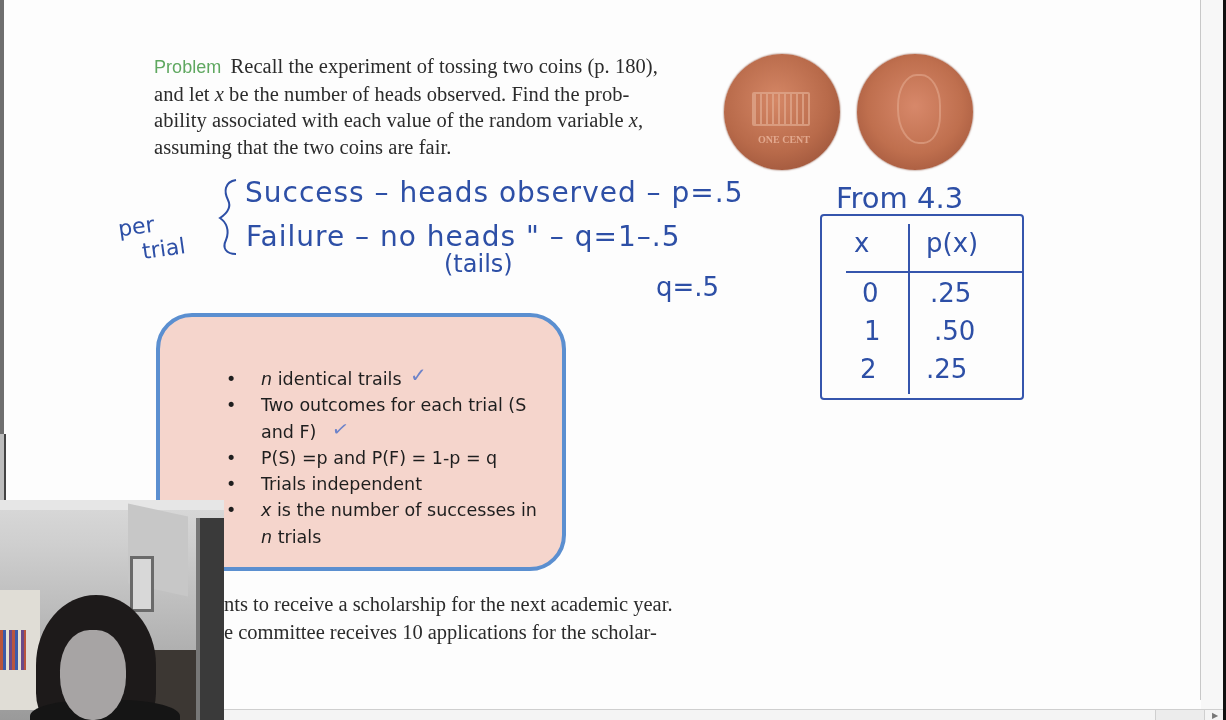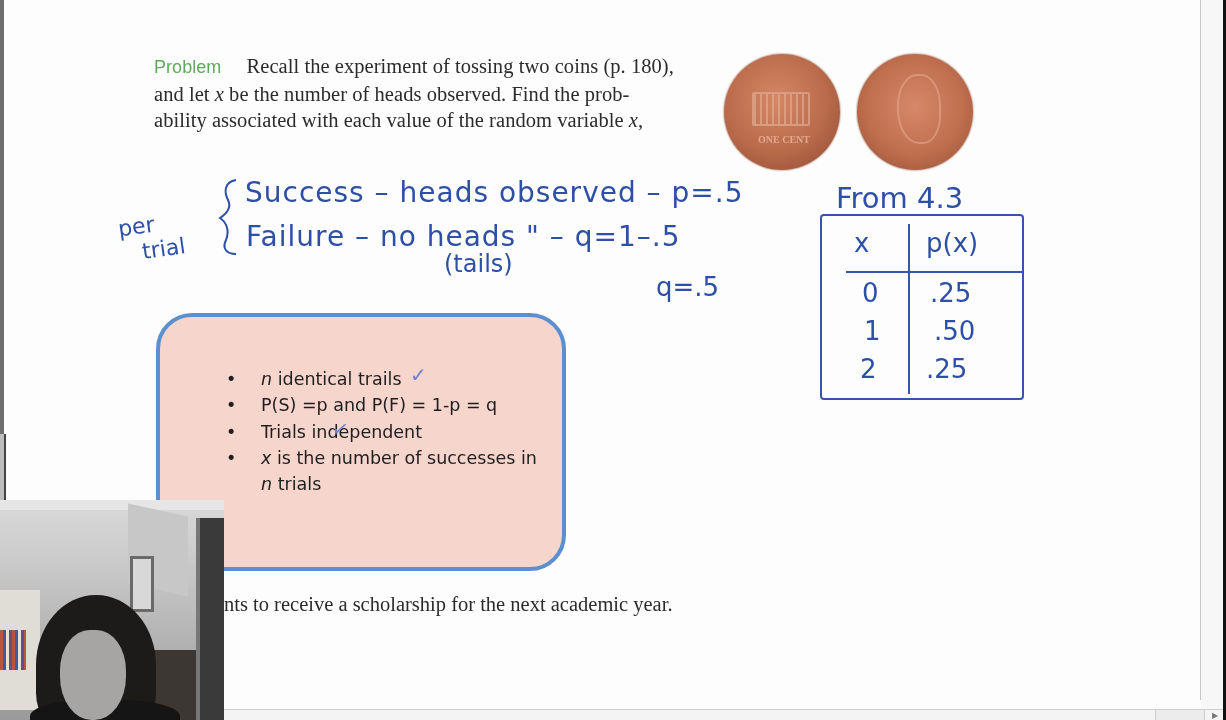--- a/index.html
+++ b/index.html
@@ -9,21 +9,21 @@
     .left-edge { position: absolute; left: 0; top: 0; width: 4px; height: 500px; background: #6f6f6f; }
     .left-edge-tab { position: absolute; left: 0; top: 434px; width: 6px; height: 66px; background: #bdbdbd; border-right: 2px solid #444; }
     .page-border { position: absolute; left: 1200px; top: 0; width: 1px; height: 700px; background: #c8c8c8; }
     .right-strip { position: absolute; left: 1201px; top: 0; width: 22px; height: 720px; background: #f7f7f7; }
     .right-black { position: absolute; left: 1223px; top: 0; width: 3px; height: 720px; background: #111; }
     .hscroll { position: absolute; left: 0; top: 709px; width: 1223px; height: 11px; background: #f4f4f4; border-top: 1px solid #cfcfcf; }
     .hscroll-thumb { position: absolute; left: 1155px; top: 710px; width: 50px; height: 10px; background: #ececec; border-left: 1px solid #cfcfcf; border-right: 1px solid #cfcfcf; }
     .hscroll-arrow { position: absolute; left: 1212px; top: 711px; font-size: 8px; color: #777; font-family: "DejaVu Sans", sans-serif; }
 
     .problem { position: absolute; left: 154px; top: 53px; width: 570px; font-size: 20.5px; line-height: 26.5px; color: #2b2b2b; letter-spacing: 0.05px; }
-    .problem .label { font-family: "Liberation Sans", sans-serif; color: #5fa860; font-size: 18px; margin-right: 20px; }
+    .problem .label { font-family: "Liberation Sans", sans-serif; color: #5fa860; font-size: 18px; margin-right: 4px; }
     .problem i { font-style: italic; }
 
     .coin { position: absolute; border-radius: 50%; }
     .coin-back { left: 724px; top: 54px; width: 116px; height: 116px;
       background: radial-gradient(circle at 45% 40%, #d58766 0%, #b86a4a 55%, #8f4a33 100%); box-shadow: 0 0 2px #7a3c27; }
     .coin-front { left: 857px; top: 54px; width: 116px; height: 116px;
       background: radial-gradient(circle at 50% 45%, #d7886a 0%, #bf6f4e 55%, #964d35 100%); box-shadow: 0 0 2px #7a3c27; }
     .memorial { position: absolute; left: 28px; top: 38px; width: 58px; height: 34px; border: 2px solid #e0a88d; border-radius: 2px;
       background: repeating-linear-gradient(90deg, #e0a88d 0 2px, transparent 2px 6px); opacity: 0.75; }
     .coin-text { position: absolute; font-family: "Liberation Serif", serif; color: #e9b39a; font-size: 10px; font-weight: bold; opacity: 0.85; }
@@ -83,20 +83,21 @@
 <div class="hscroll-arrow">▶</div>
 
 <div class="problem">
   <span class="label">Problem</span>
   <span>Recall the experiment of tossing two coins (p. 180),</span><br>
   <span>and let</span>
   <i>x</i>
   <span>be the number of heads observed. Find the prob-</span><br>
   <span>ability associated with each value of the random variable</span>
   <i>x</i><span>,</span><br>
+  <span>assuming that the two coins are fair.</span>
 </div>
 
 <div class="coin coin-back">
   <div class="memorial"></div>
   <div class="coin-text" style="left:34px; top:80px;">ONE CENT</div>
 </div>
 <div class="coin coin-front">
   <div class="profile"></div>
 </div>
 
@@ -120,30 +121,32 @@
   <div class="cell" style="left:108px; top:62px;">.25</div>
   <div class="cell" style="left:42px; top:100px;">1</div>
   <div class="cell" style="left:112px; top:100px;">.50</div>
   <div class="cell" style="left:38px; top:138px;">2</div>
   <div class="cell" style="left:104px; top:138px;">.25</div>
 </div>
 
 <div class="callout">
   <ul>
     <li><i>n</i><span> identical trails</span></li>
+    <li><span>Two outcomes for each trial (S and F)</span></li>
     <li><span>P(S) =p and P(F) = 1-p = q</span></li>
     <li><span>Trials independent</span></li>
     <li><i>x</i><span> is the number of successes in </span><i>n</i><span> trials</span></li>
   </ul>
   <div class="check" style="left:250px; top:46px;">✓</div>
   <div class="check" style="left:172px; top:100px; transform: rotate(10deg);">✓</div>
 </div>
 
 <div class="body-text">
   <div>nts to receive a scholarship for the next academic year.</div>
+  <div>e committee receives 10 applications for the scholar-</div>
 </div>
 
 <div class="webcam">
   <div class="wc-ceiling"></div>
   <div class="wc-wall"></div>
   <div class="wc-shelf"></div>
   <div class="wc-books"></div>
   <div class="wc-frame"></div>
   <div class="wc-desk"></div>
   <div class="wc-door"></div>

